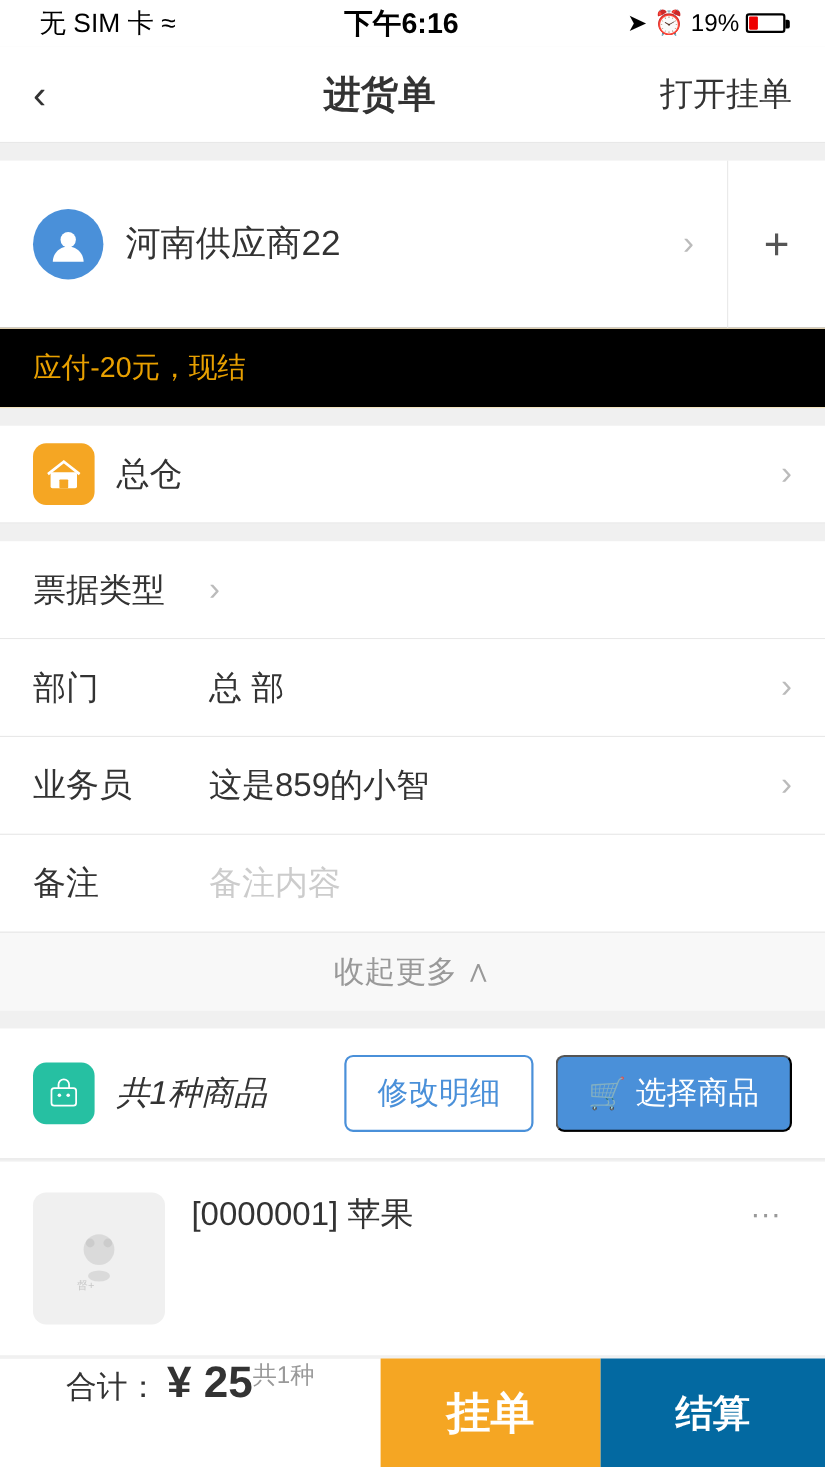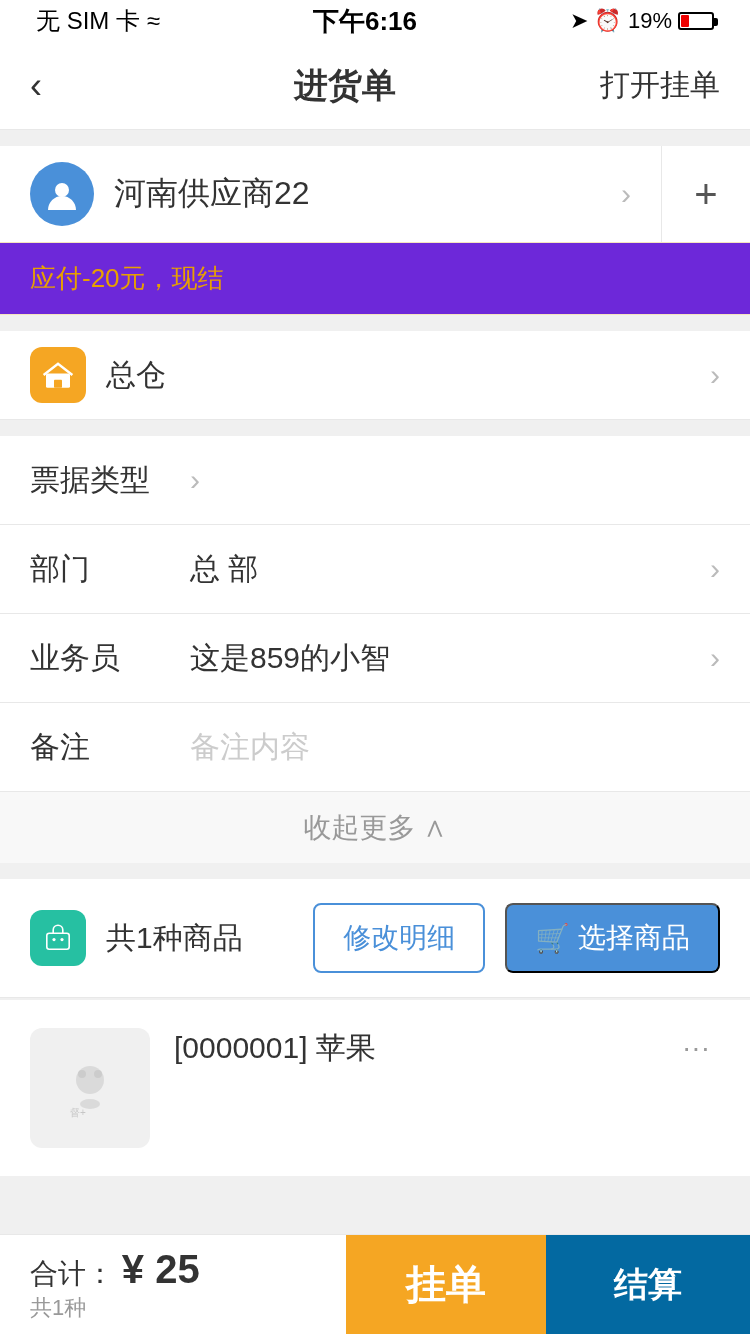--- a/index.html
+++ b/index.html
@@ -85,21 +85,21 @@
     
     .supplier-section {
       background: #fff;
       display: flex;
       align-items: stretch;
     }
     .supplier-main {
       flex: 1;
       display: flex;
       align-items: center;
-      padding: 16px 30px;
+      padding: 44px 30px;
       border-right: 1px solid #e8e8e8;
     }
     .supplier-avatar {
       width: 64px; height: 64px;
       background: #4a90d9;
       border-radius: 50%;
       display: flex; align-items: center; justify-content: center;
       margin-right: 20px;
       flex-shrink: 0;
     }
@@ -118,21 +118,21 @@
       display: flex;
       align-items: center;
       justify-content: center;
       font-size: 40px;
       color: #555;
       cursor: pointer;
     }
 
     
     .notice-banner {
-      background: #6d28d9;
+      background: #000000;
       padding: 18px 30px;
       font-size: 26px;
       color: #e8a000;
       border-top: 1px solid #f5e4c0;
       border-bottom: 1px solid #f5e4c0;
     }
 
     
     .row-item {
       background: #fff;
@@ -189,20 +189,21 @@
       width: 56px; height: 56px;
       background: #26c0a2;
       border-radius: 12px;
       display: flex; align-items: center; justify-content: center;
       flex-shrink: 0;
     }
     .products-count {
       flex: 1;
       font-size: 30px;
       color: #333;
+      font-style: italic;
     }
     .btn-outline {
       border: 2px solid #4a90d9;
       background: #fff;
       color: #4a90d9;
       font-size: 28px;
       padding: 14px 28px;
       border-radius: 8px;
       cursor: pointer;
     }
@@ -269,23 +270,23 @@
       width: 750px;
       height: 100px;
       display: flex;
       align-items: stretch;
       background: #fff;
       border-top: 1px solid #e8e8e8;
     }
     .total-section {
       flex: 1;
       display: flex;
-      flex-direction: column;
-      justify-content: center;
-      padding: 0 30px;
+      flex-direction: row;
+      justify-content: center;
+      padding: 0 42px;
     }
     .total-amount {
       font-size: 40px;
       font-weight: 600;
       color: #333;
       display: inline;
     }
     .total-count {
       font-size: 22px;
       color: #999;

